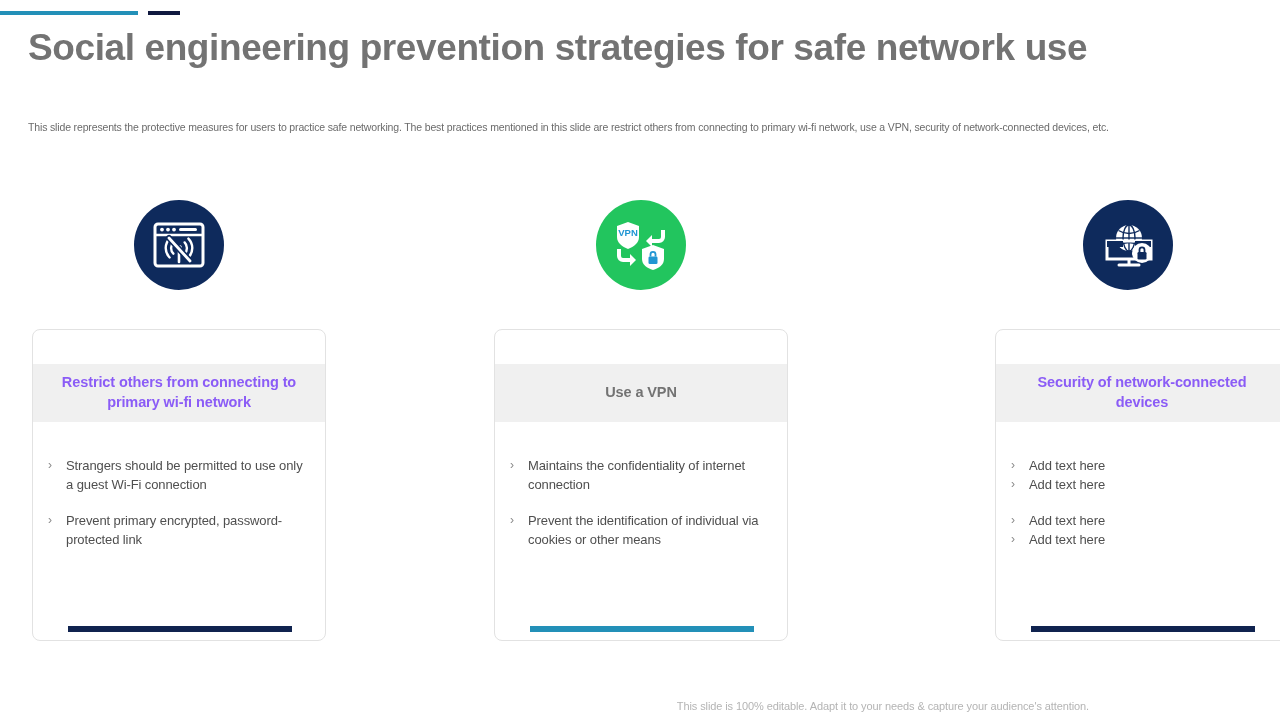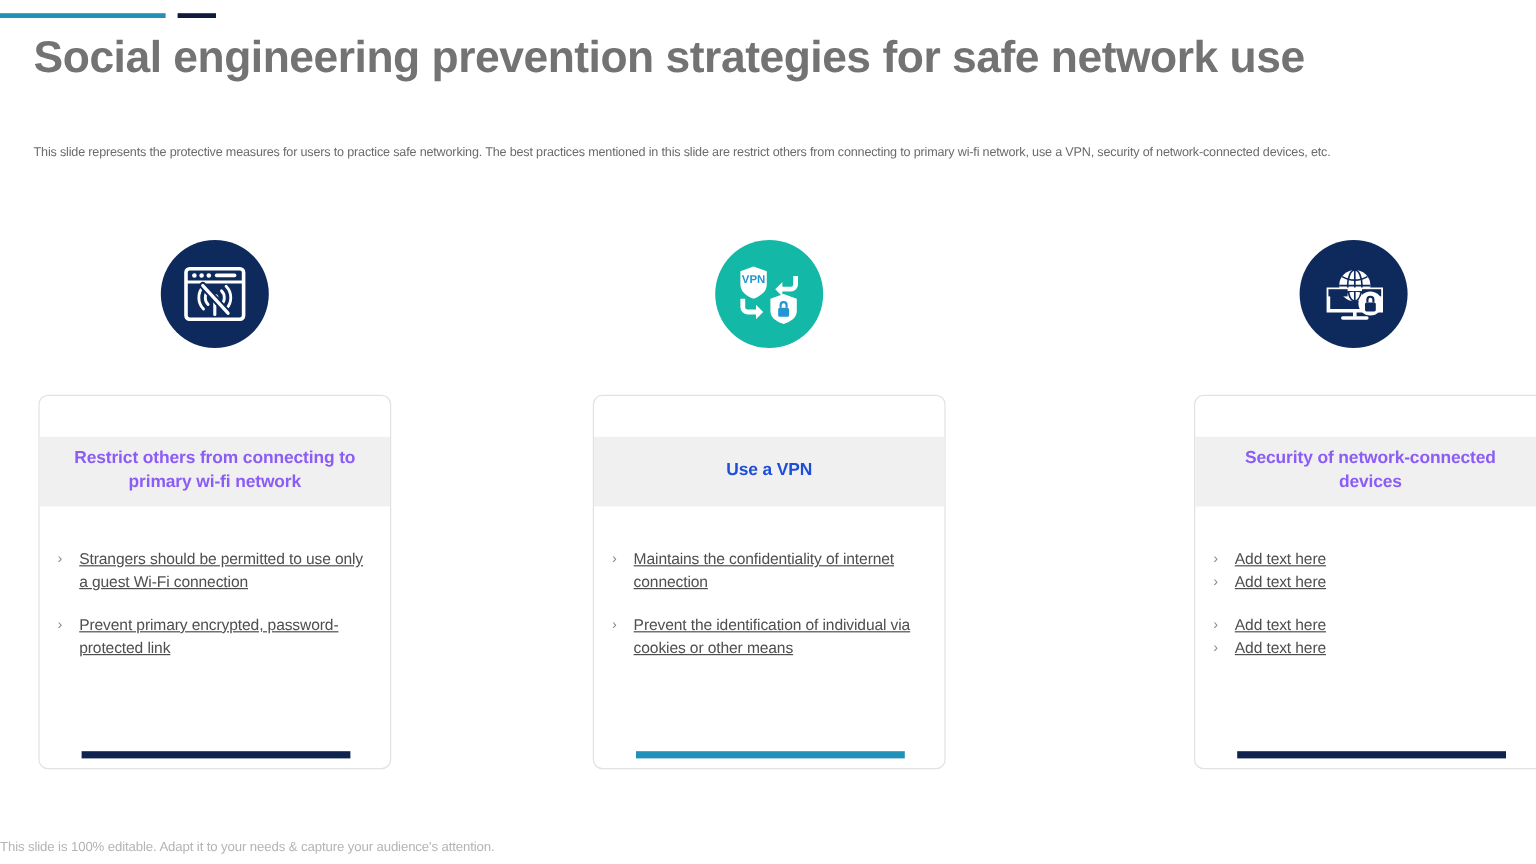--- a/index.html
+++ b/index.html
@@ -82,21 +82,21 @@
   .icon-circle {
     width: 90px;
     height: 90px;
     border-radius: 50%;
     display: flex;
     align-items: center;
     justify-content: center;
     margin: 0 auto 39px auto;
   }
   .icon-circle.navy { background: #0e2a5c; }
-  .icon-circle.blue { background: #14b8a6; }
+  .icon-circle.blue { background: #22c55e; }
   .icon-circle svg { display: block; }
 
   
   .card {
     position: relative;
     width: 294px;
     height: 312px;
     border: 1px solid #e2e2e2;
     border-radius: 8px;
     background: #ffffff;
@@ -115,21 +115,21 @@
     padding: 6px 14px;
     text-align: center;
   }
   .card-header-title {
     font-size: 14.5px;
     font-weight: bold;
     line-height: 1.35;
     letter-spacing: -0.1px;
   }
   .card-header-title.navy { color: #8b5cf6; }
-  .card-header-title.blue { color: #1d4ed8; }
+  .card-header-title.blue { color: #737373; }
 
   .card-body {
     padding: 35px 20px 0 15px;
   }
 
   .bullet-group { margin-bottom: 17px; }
   .bullet-group:last-child { margin-bottom: 0; }
 
   .bullet {
     display: flex;
@@ -141,40 +141,40 @@
     margin-bottom: 0;
   }
   .bullet + .bullet { margin-top: 0; }
   .bullet-marker {
     flex: 0 0 auto;
     width: 18px;
     color: #8a8a8a;
     font-size: 12px;
     line-height: 1.45;
   }
-  .bullet-text { flex: 1 1 auto; text-decoration: underline; }
+  .bullet-text { flex: 1 1 auto; }
 
   
   .card-bottom-accent {
     position: absolute;
     left: 35px;
     bottom: 8px;
     width: 224px;
     height: 6px;
   }
   .card-bottom-accent.navy { background: #10234f; }
   .card-bottom-accent.teal { background: #2390b8; }
 
   
   .footer-note {
     position: absolute;
     left: 0;
     top: 700px;
     width: 1089px;
-    text-align: left;
+    text-align: right;
     font-size: 11px;
     color: #b4b4b4;
     letter-spacing: -0.1px;
   }
 </style>
 </head>
 <body>
 
 <div class="slide">
 

